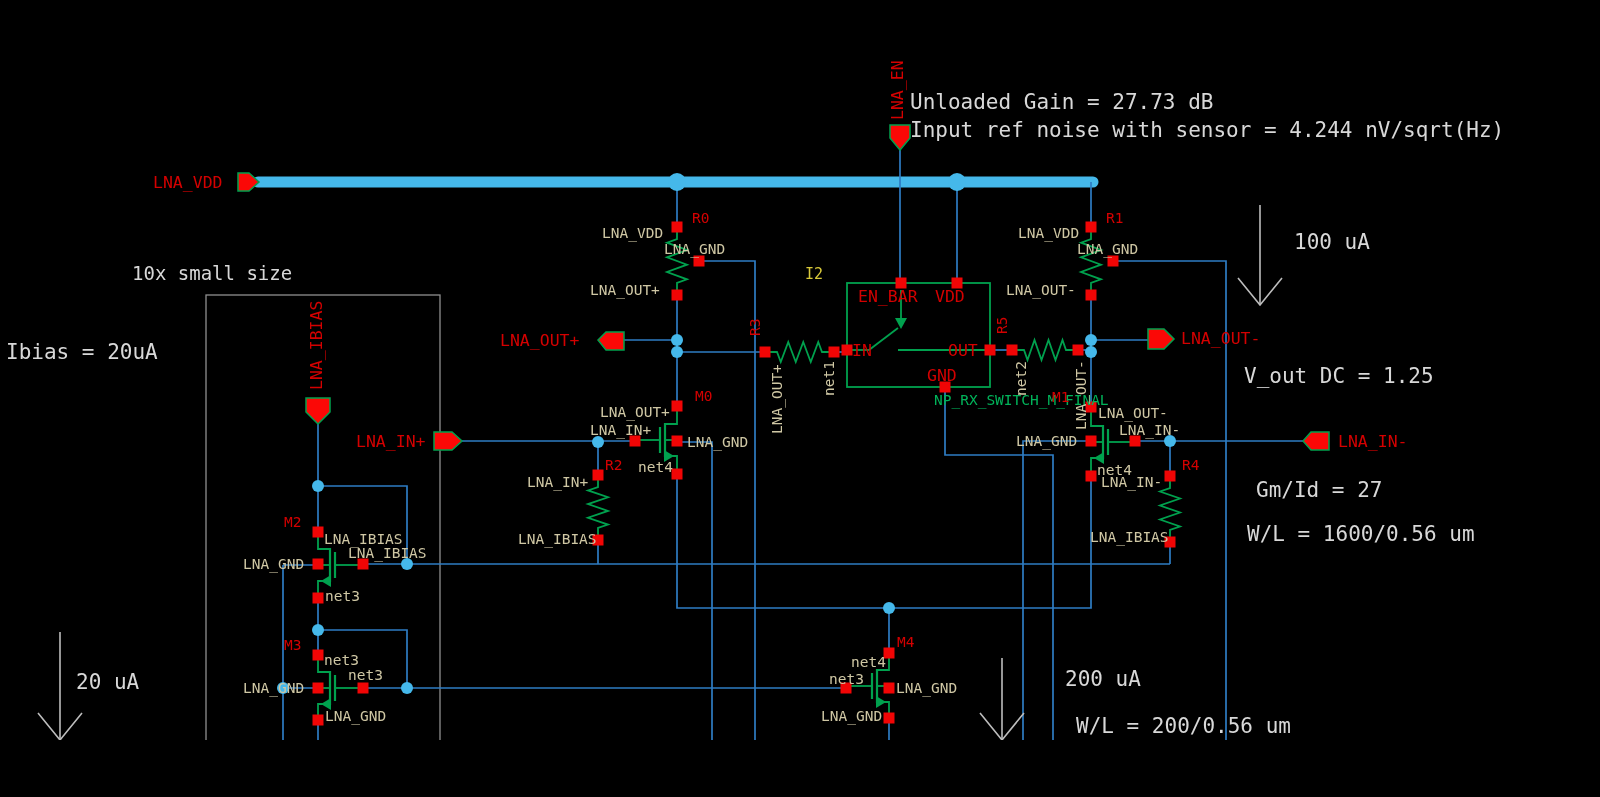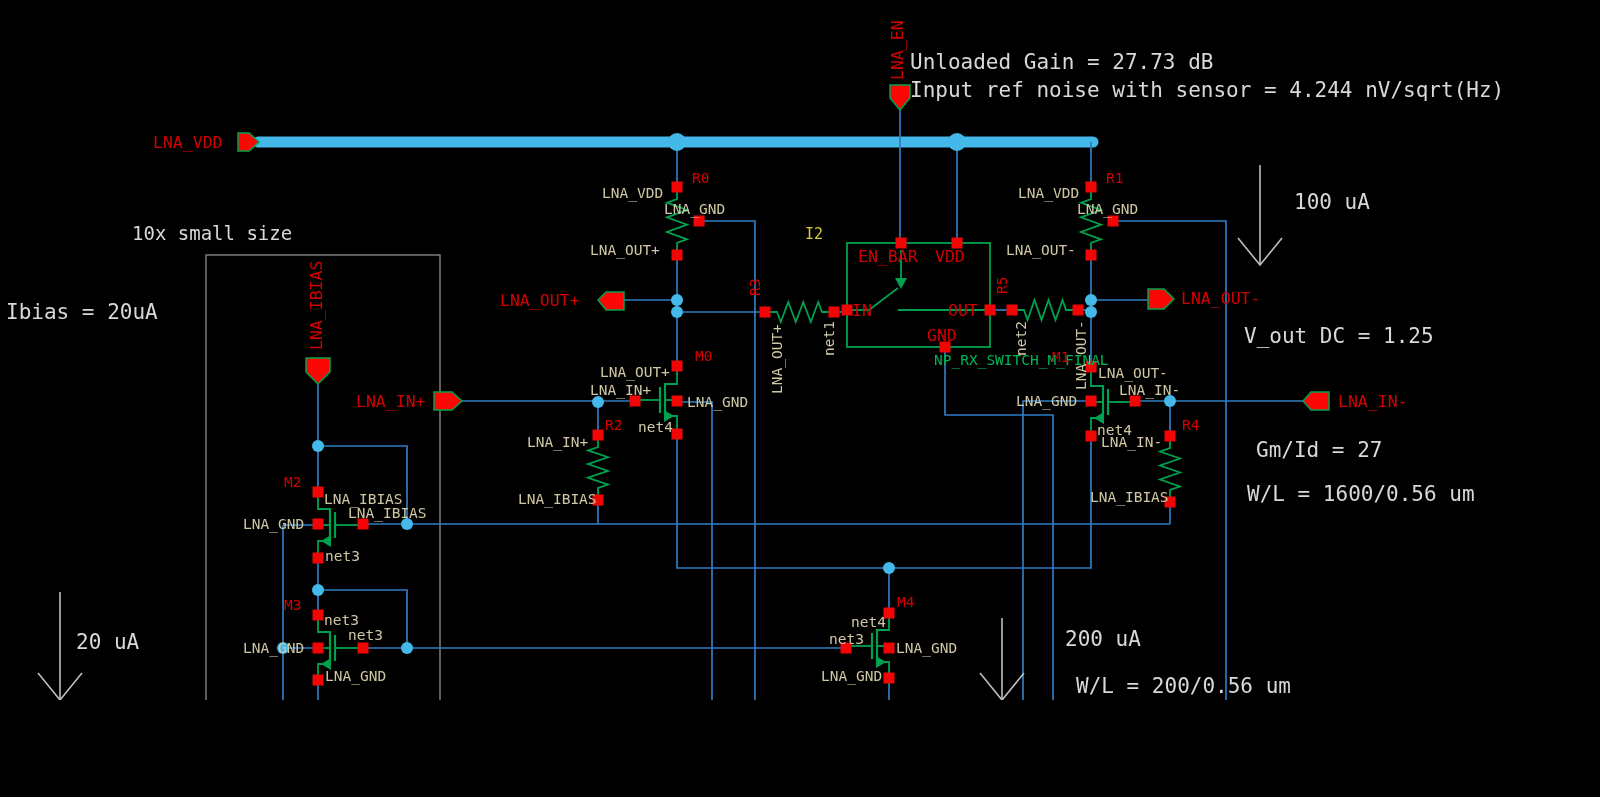--- a/index.html
+++ b/index.html
@@ -1,17 +1,17 @@
 <!DOCTYPE html>
 <html><head>
 <meta charset="utf-8">
 <style>
   html,body{margin:0;padding:0;background:#000;}
   #stage{position:relative;width:1600px;height:700px;background:#000;overflow:hidden;
-         font-family:"DejaVu Sans Mono","Liberation Mono",monospace;}
+         font-family:"DejaVu Sans Mono","Liberation Mono",monospace;margin-top:40px;}
   svg{position:absolute;left:0;top:0;}
   text{font-family:"DejaVu Sans Mono","Liberation Mono",monospace;}
   .ann{fill:#d8d8d8;font-size:21px;}
   .ann2{fill:#d8d8d8;font-size:19px;}
   .netlbl{fill:#cfc7a4;font-size:14.5px;}
   .portlbl{fill:#d40000;font-size:16.5px;}
   .complbl{fill:#d40000;font-size:14.5px;}
   .yellbl{fill:#d8c93a;font-size:15px;}
   .greenlbl{fill:#00b45a;font-size:14.5px;}
 </style>

